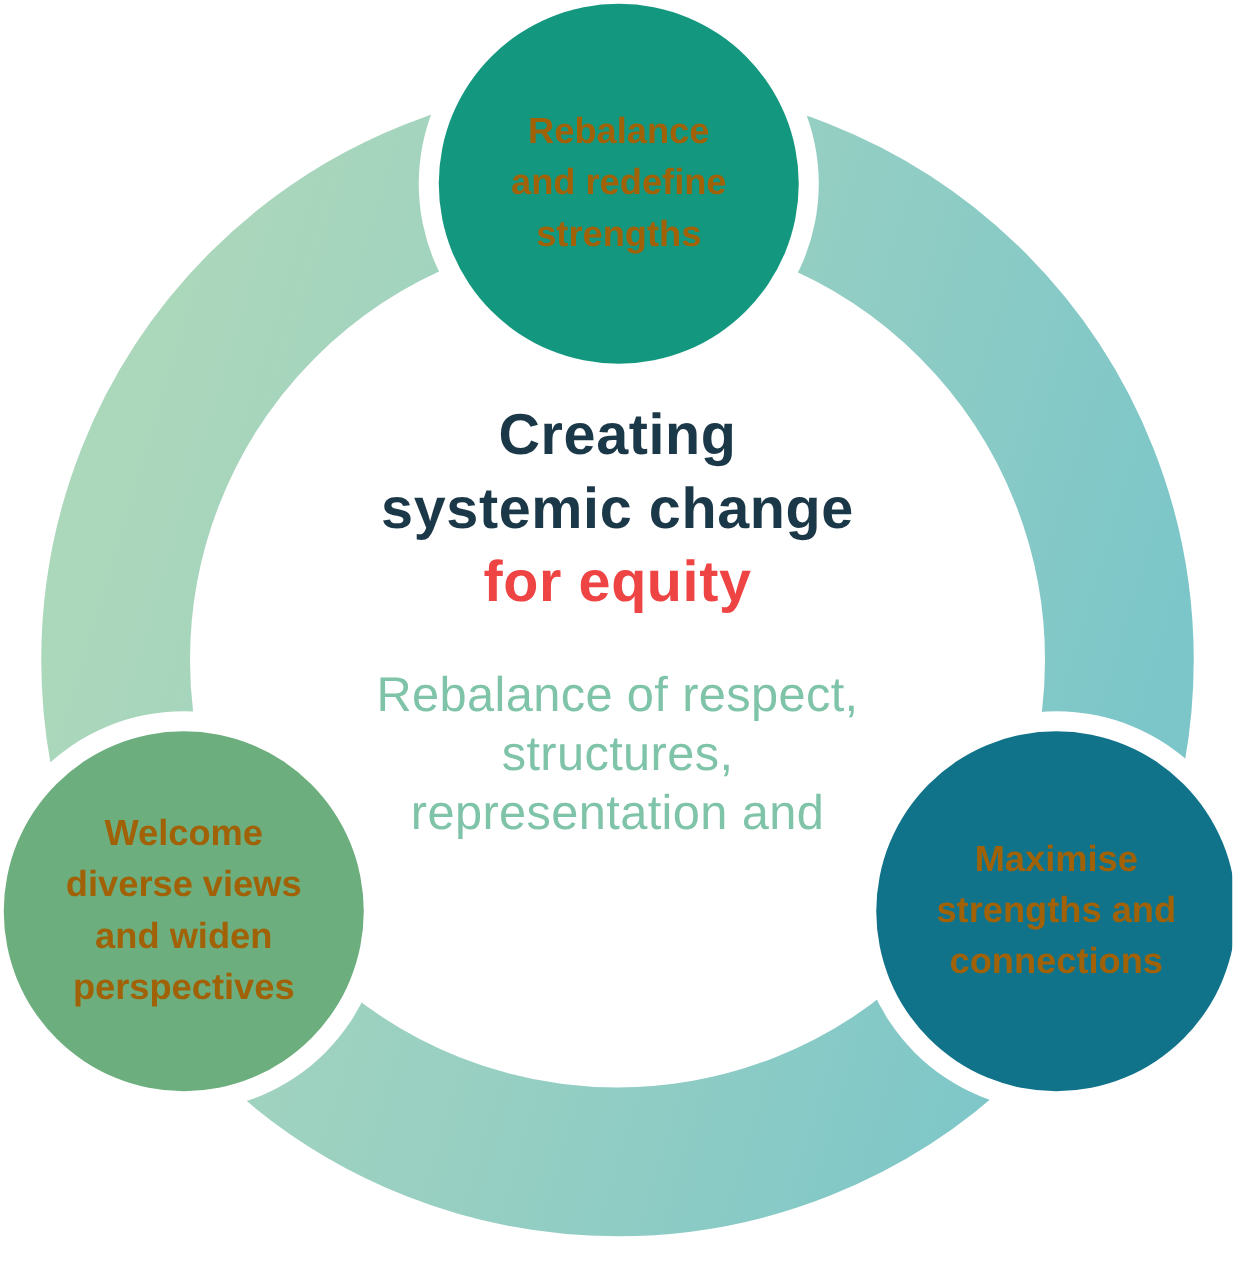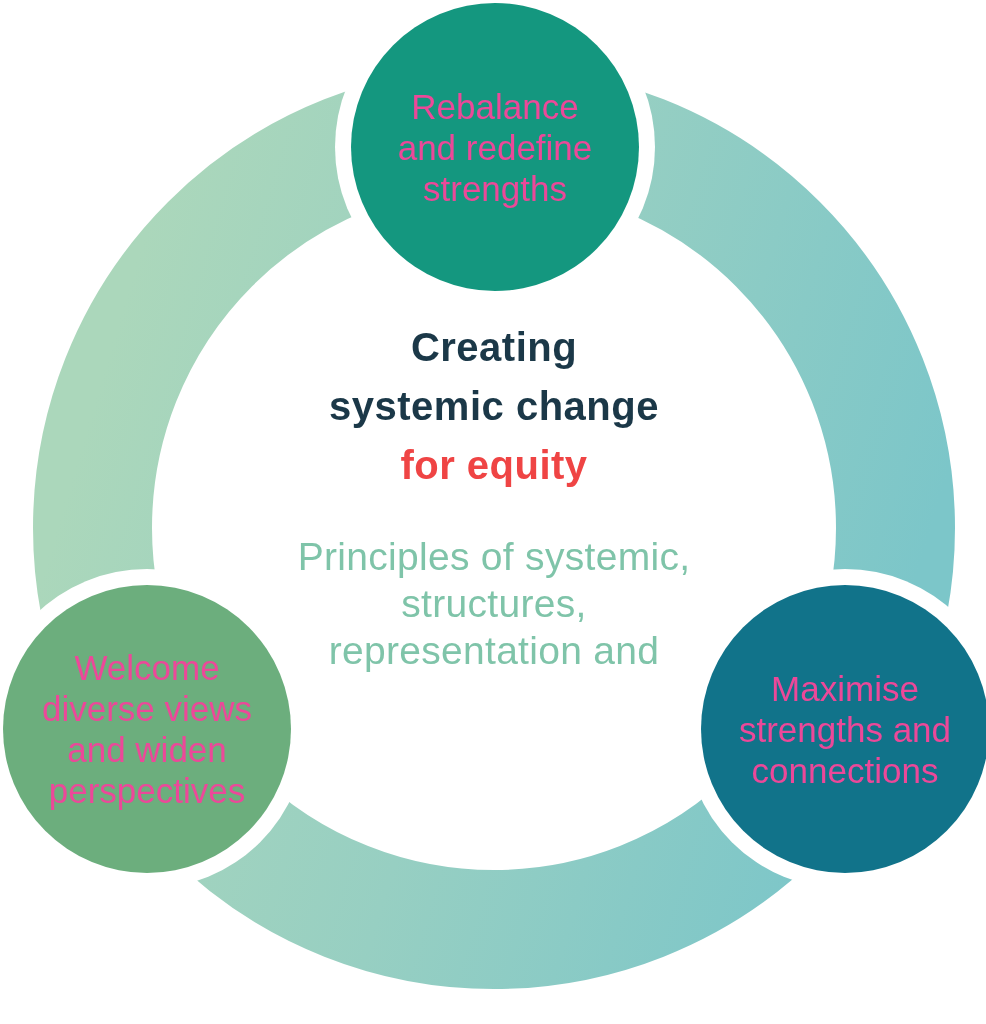--- a/index.html
+++ b/index.html
@@ -18,39 +18,39 @@
   .ring-svg {
     position: absolute;
     left: 0;
     top: 0;
   }
   .node-label {
     position: absolute;
     transform: translate(-50%, -50%);
     width: 300px;
     text-align: center;
-    color: #ec4899;
-    font-weight: 400;
-    font-size: 35px;
+    color: #a16207;
+    font-weight: 700;
+    font-size: 29px;
     line-height: 41px;
   }
   .node-label span { display: block; }
   .node-label.pos-top   { left: 495px; top: 147px; }
   .node-label.pos-left  { left: 147px; top: 729px; }
   .node-label.pos-right { left: 845px; top: 729px; }
   .center-text {
     position: absolute;
     left: 494px;
     top: 318px;
     transform: translateX(-50%);
     width: 620px;
     text-align: center;
   }
   .center-title {
-    font-size: 40px;
+    font-size: 46px;
     line-height: 59px;
     font-weight: 700;
     color: #1b3848;
     letter-spacing: 0.5px;
   }
   .center-title .t-line { display: block; }
   .center-title .accent {
     color: #ef4444;
     font-weight: 800;
   }
@@ -108,19 +108,19 @@
     <span>connections</span>
   </div>
 
   <div class="center-text">
     <div class="center-title">
       <span class="t-line">Creating</span>
       <span class="t-line">systemic change</span>
       <span class="t-line accent">for equity</span>
     </div>
     <div class="center-subtitle">
-      <span>Principles of systemic,</span>
+      <span>Rebalance of respect,</span>
       <span>structures,</span>
       <span>representation and</span>
     </div>
   </div>
 
 </div>
 
 </body></html>

